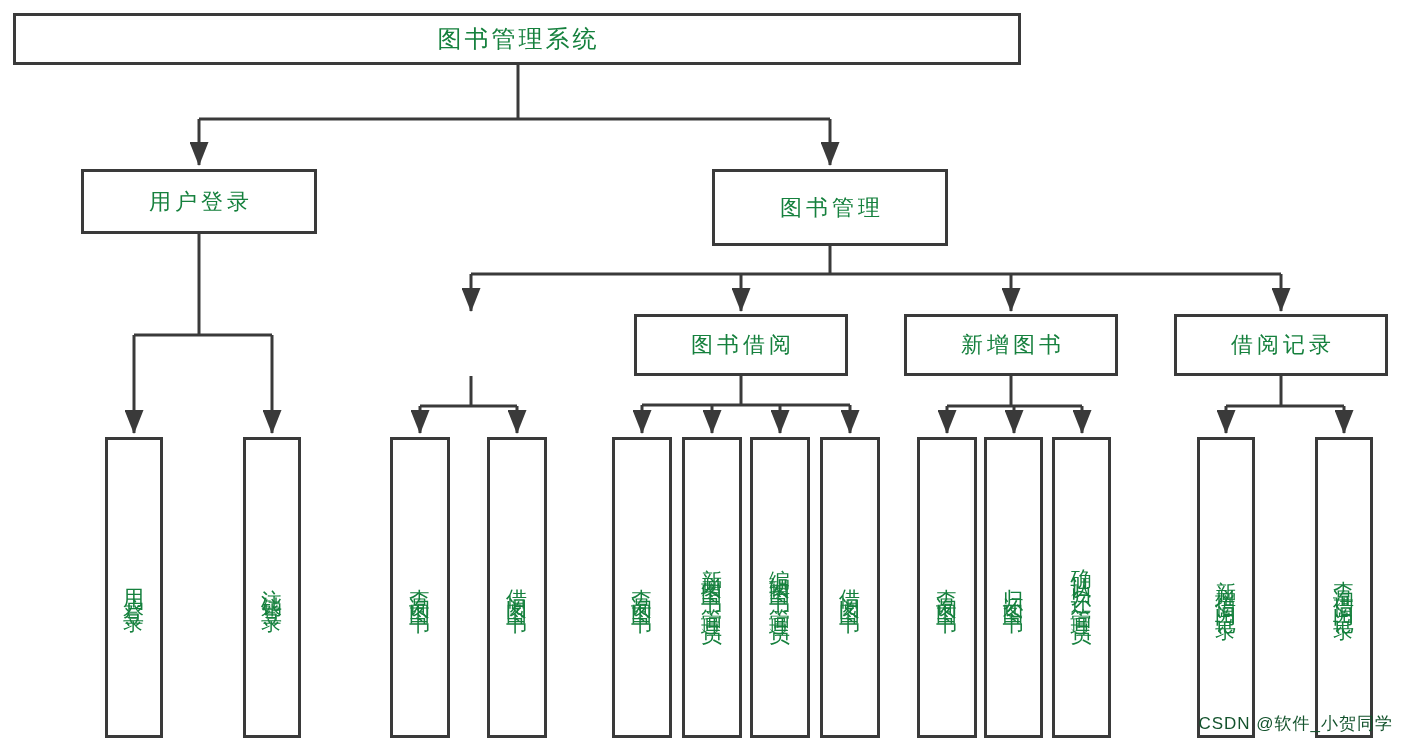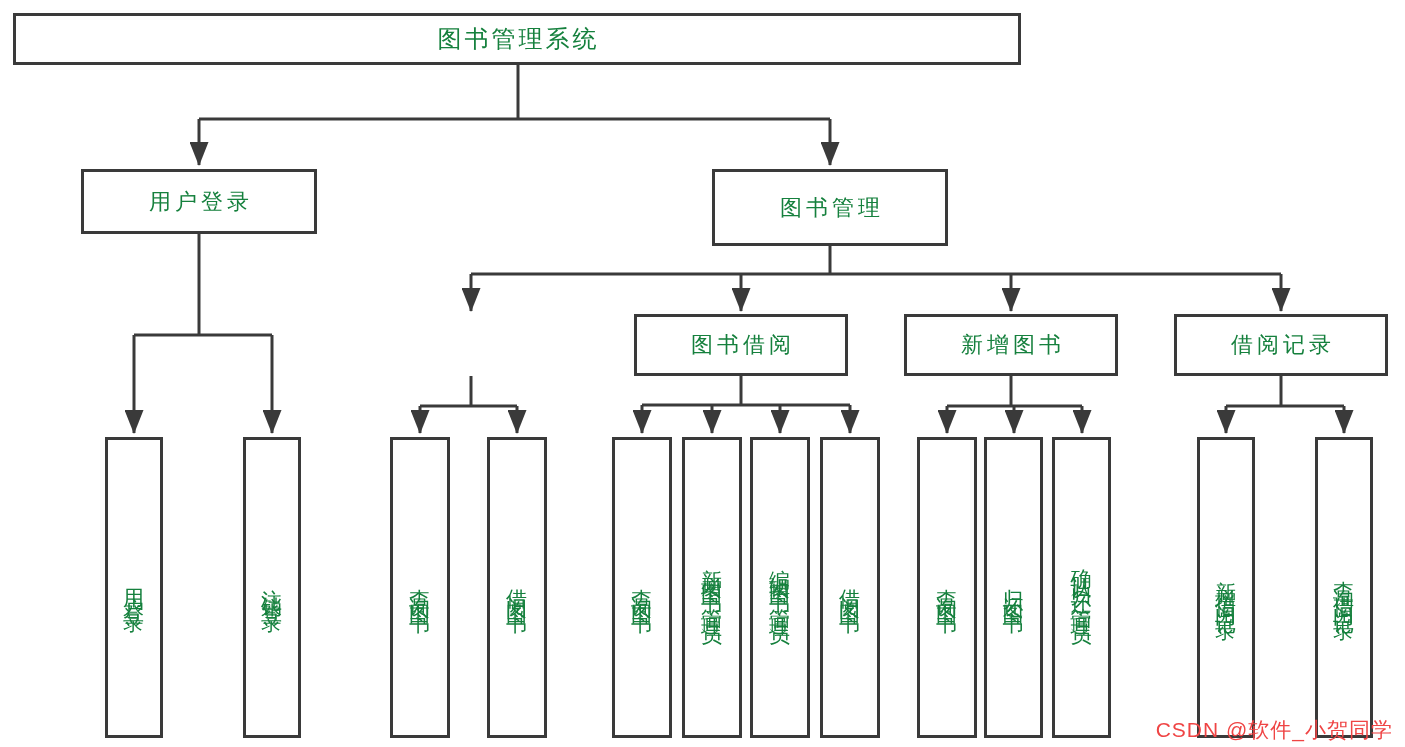--- a/index.html
+++ b/index.html
@@ -49,23 +49,23 @@
   }
   .vbox .vtext {
     writing-mode: vertical-rl;
     text-orientation: mixed;
     letter-spacing: 8px;
     max-height: 290px;
   }
   .watermark {
     position: absolute;
     right: 12px;
-    bottom: 3px;
-    font-size: 21px;
-    color: #ef4444;
+    bottom: 12px;
+    font-size: 17px;
+    color: #14532d;
     letter-spacing: 1px;
     z-index: 5;
     white-space: nowrap;
   }
 </style>
 </head>
 <body>
 
 <div class="canvas">
 

